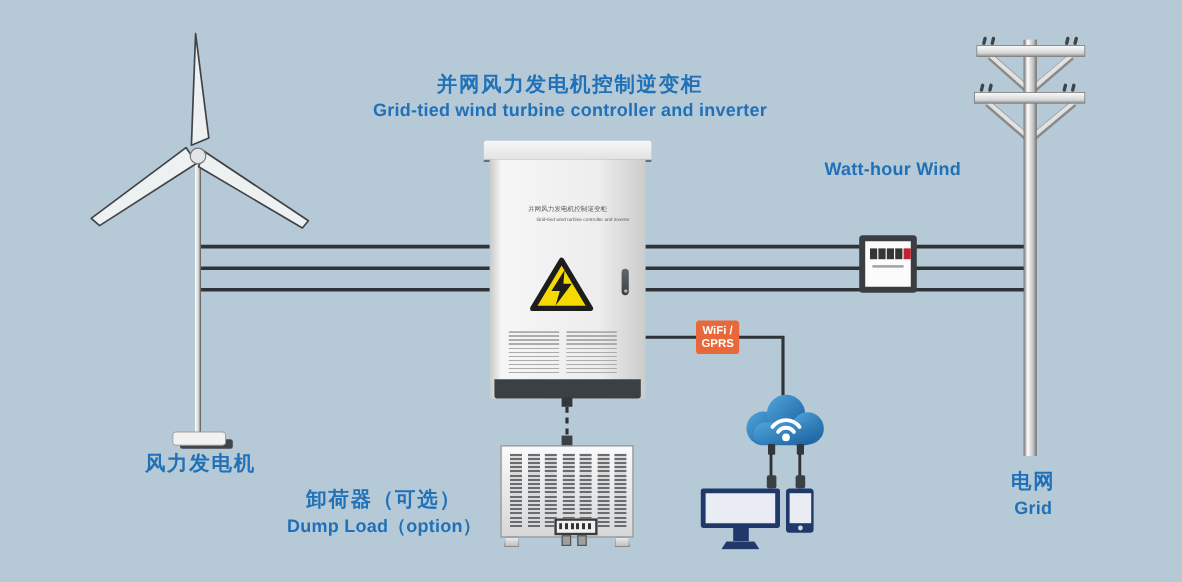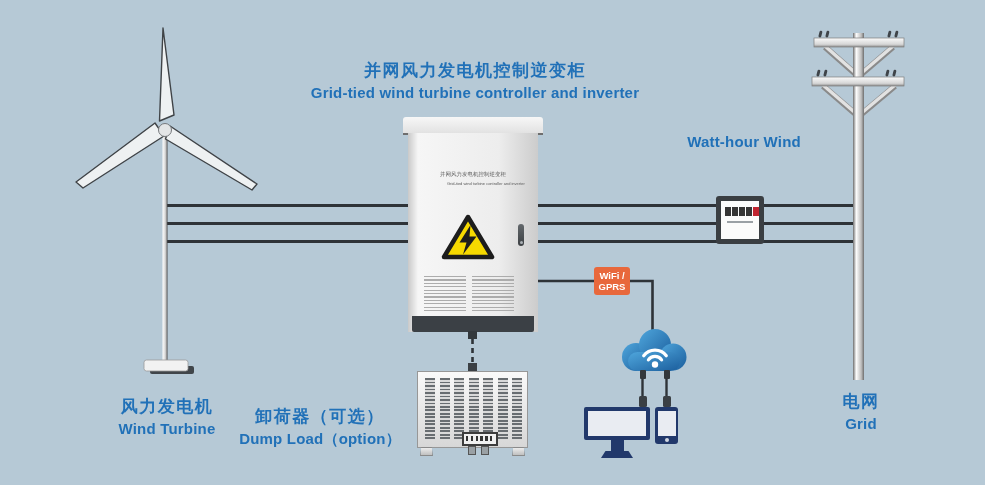--- a/index.html
+++ b/index.html
@@ -41,21 +41,21 @@
   .meter{left:716px;top:196px;width:48px;height:48px;box-sizing:border-box;
     border:5px solid #3a3e42;border-radius:3px;background:#fbfbfb;}
   .digits{position:absolute;left:4px;top:6px;display:flex;gap:1.5px;}
   .digit{width:5.5px;height:9px;background:#353535;}
   .digit.red{background:var(--meter-red,#c02430);}
   .meter-line{position:absolute;left:6px;top:20px;width:26px;height:2px;background:#9aa0a5;}
 
   
   .wifibox{left:580px;top:267px;width:36px;height:28px;border-radius:3px;
     background:var(--orange,#e8683c);color:#fff;font-size:9.5px;font-weight:700;
-    text-align:center;line-height:1.2;padding-top:3px;box-sizing:border-box;margin-left:14px;}
+    text-align:center;line-height:1.2;padding-top:3px;box-sizing:border-box;}
 
   
   .dump{left:417px;top:371px;width:111px;height:77px;box-sizing:border-box;
     background:linear-gradient(180deg,#fafafa,#d7d7d7);border:1px solid #979797;}
   .slats{position:absolute;left:7px;top:6px;display:flex;gap:4.5px;}
   .slat-col{width:10px;height:62px;
     background:repeating-linear-gradient(180deg,#686d71 0 1.6px,#d9d9d9 1.6px 3.5px);}
   .terminal{position:absolute;left:44px;top:60px;width:36px;height:14px;background:#f0f0f0;
     border:2px solid #3c3c3c;box-sizing:border-box;}
   .terminal-dots{margin:2px 2px 0 2px;height:5px;
@@ -246,23 +246,22 @@
     </div>
     <div class="terminal">
       <div class="terminal-dots"></div>
     </div>
     <div class="dump-conn c1"></div>
     <div class="dump-conn c2"></div>
   </div>
   <div class="abs z3 foot" style="left:420px;top:447px;"></div>
   <div class="abs z3 foot" style="left:512px;top:447px;"></div>
 
-  <div class="lbl z4" style="left:92px;top:396px;width:150px;">
+  <div class="lbl z4" style="left:92px;top:376px;width:150px;">
     <div class="zh">风力发电机</div>
-    <div class="en">Wind Turbine</div>
   </div>
   <div class="lbl z4" style="left:811px;top:391px;width:100px;">
     <div class="zh">电网</div>
     <div class="en">Grid</div>
   </div>
   <div class="lbl z4" style="left:230px;top:406px;width:180px;">
     <div class="zh">卸荷器（可选）</div>
     <div class="en">Dump Load（option）</div>
   </div>
 

